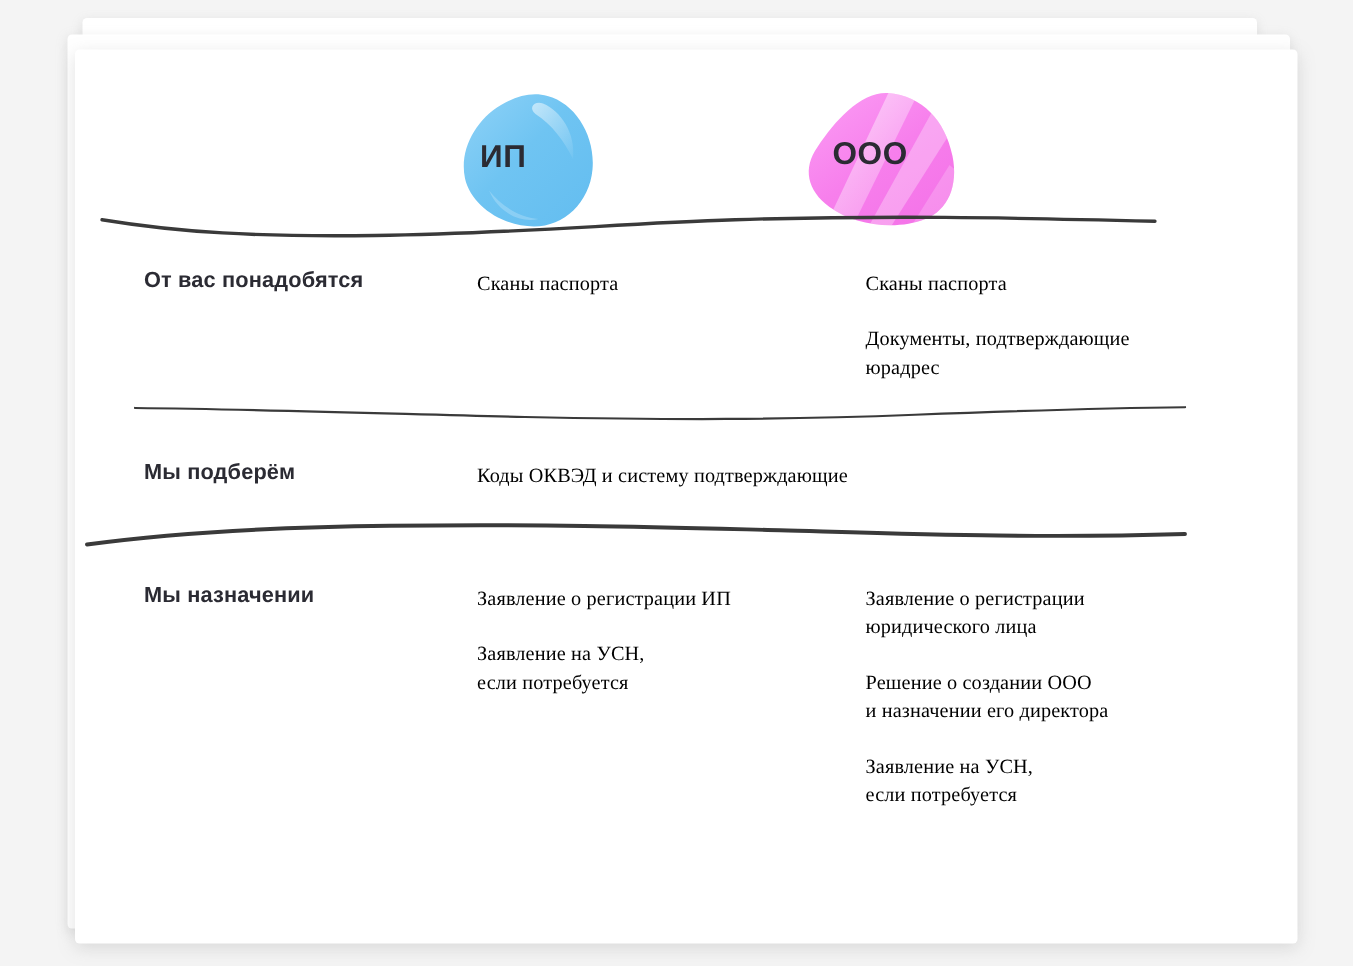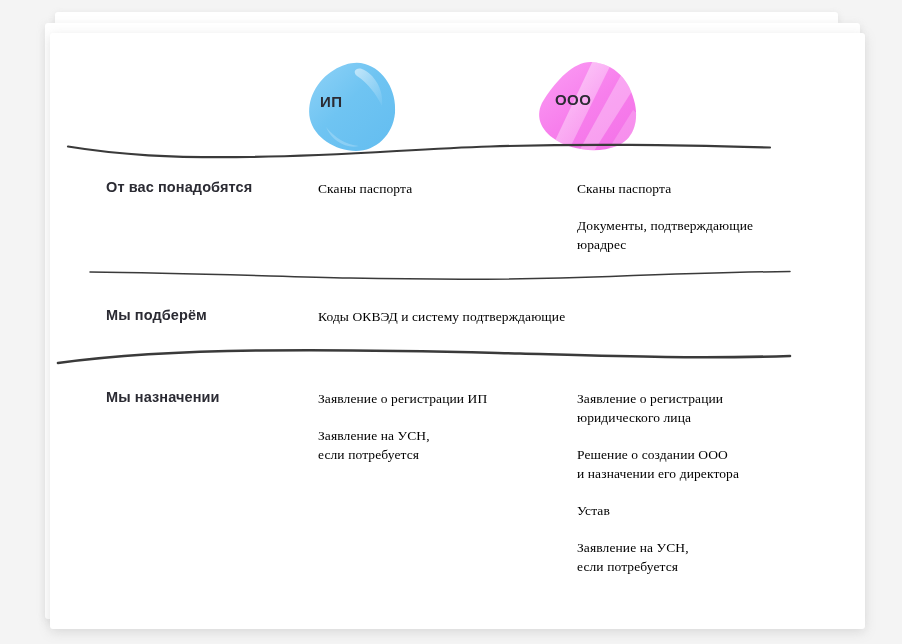--- a/index.html
+++ b/index.html
@@ -63,21 +63,21 @@
   .blob-wrap {
     position: absolute;
   }
   .blob-ip { left: 252px; top: 28px; width: 100px; height: 92px; }
   .blob-ooo { left: 479px; top: 25px; width: 125px; height: 100px; }
 
   .blob-label {
     position: absolute;
     font-family: "Liberation Sans", sans-serif;
     font-weight: 700;
-    font-size: 15px;
+    font-size: 21px;
     letter-spacing: 0.4px;
     color: #2b2b33;
     pointer-events: none;
   }
   .label-ip { left: 18px; top: 32px; }
   .label-ooo { left: 26px; top: 33px; }
 
   
   .divider {
     position: absolute;
@@ -94,21 +94,21 @@
     position: absolute;
     left: 0;
     width: 815px;
   }
   .row-1 { top: 146px; }
   .row-2 { top: 274px; }
   .row-3 { top: 356px; }
 
   .row-label {
     position: absolute;
-    left: 56px;
+    left: 46px;
     top: 0;
     font-family: "Liberation Sans", sans-serif;
     font-weight: 700;
     font-size: 14.5px;
     color: #2b2b33;
     letter-spacing: 0.1px;
     white-space: nowrap;
   }
 
   .col {
@@ -223,20 +223,19 @@
       <div class="col col-ip">
         <div class="item">Заявление о регистрации ИП</div>
         <div class="item">Заявление на УСН,
 если потребуется</div>
       </div>
       <div class="col col-ooo">
         <div class="item">Заявление о регистрации
 юридического лица</div>
         <div class="item">Решение о создании ООО
 и назначении его директора</div>
-        <div class="item">Устав</div>
         <div class="item">Заявление на УСН,
 если потребуется</div>
       </div>
     </div>
 
   </div>
 </div>
 
 </body></html>

